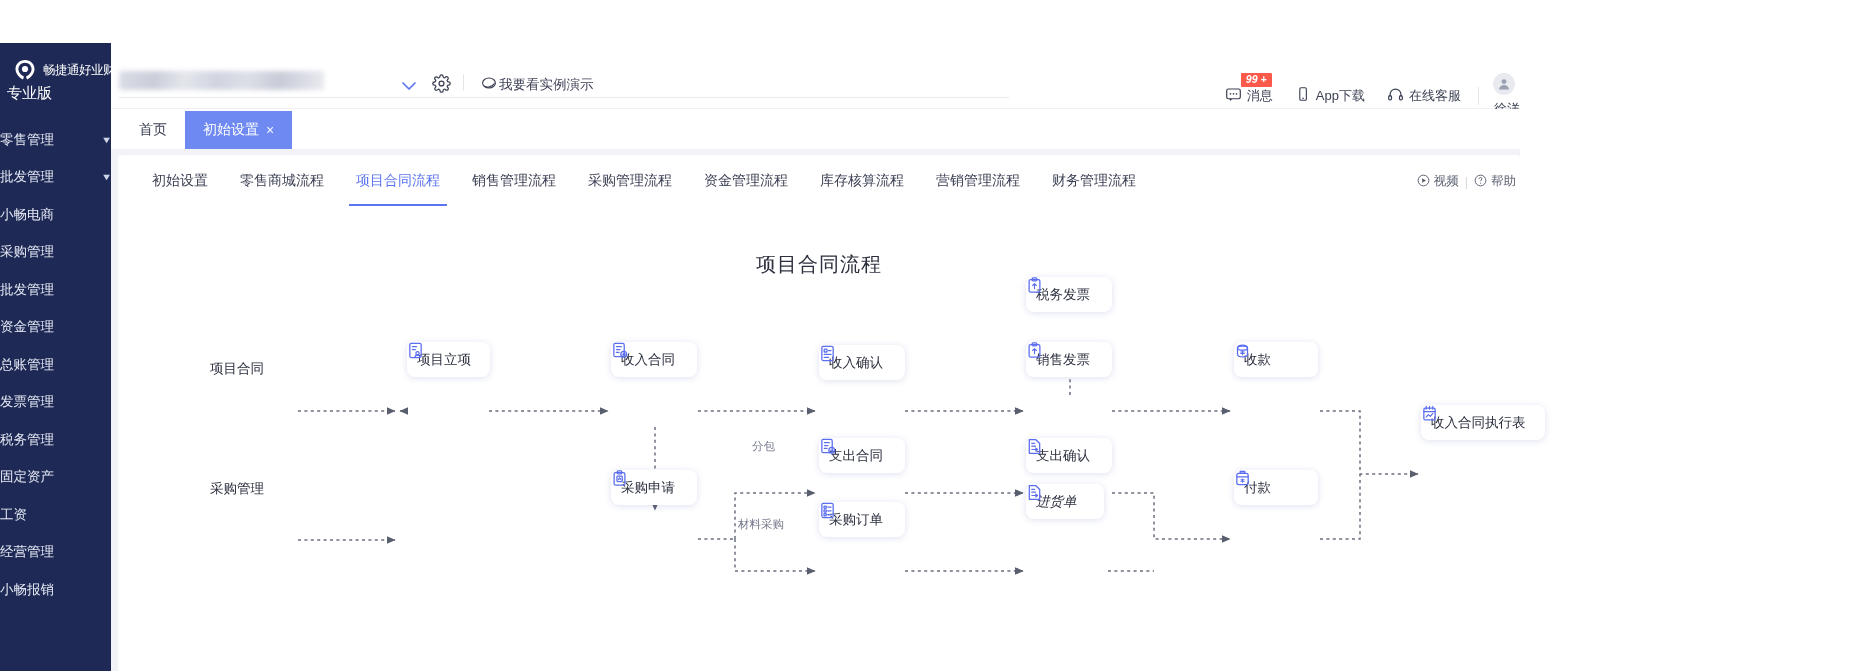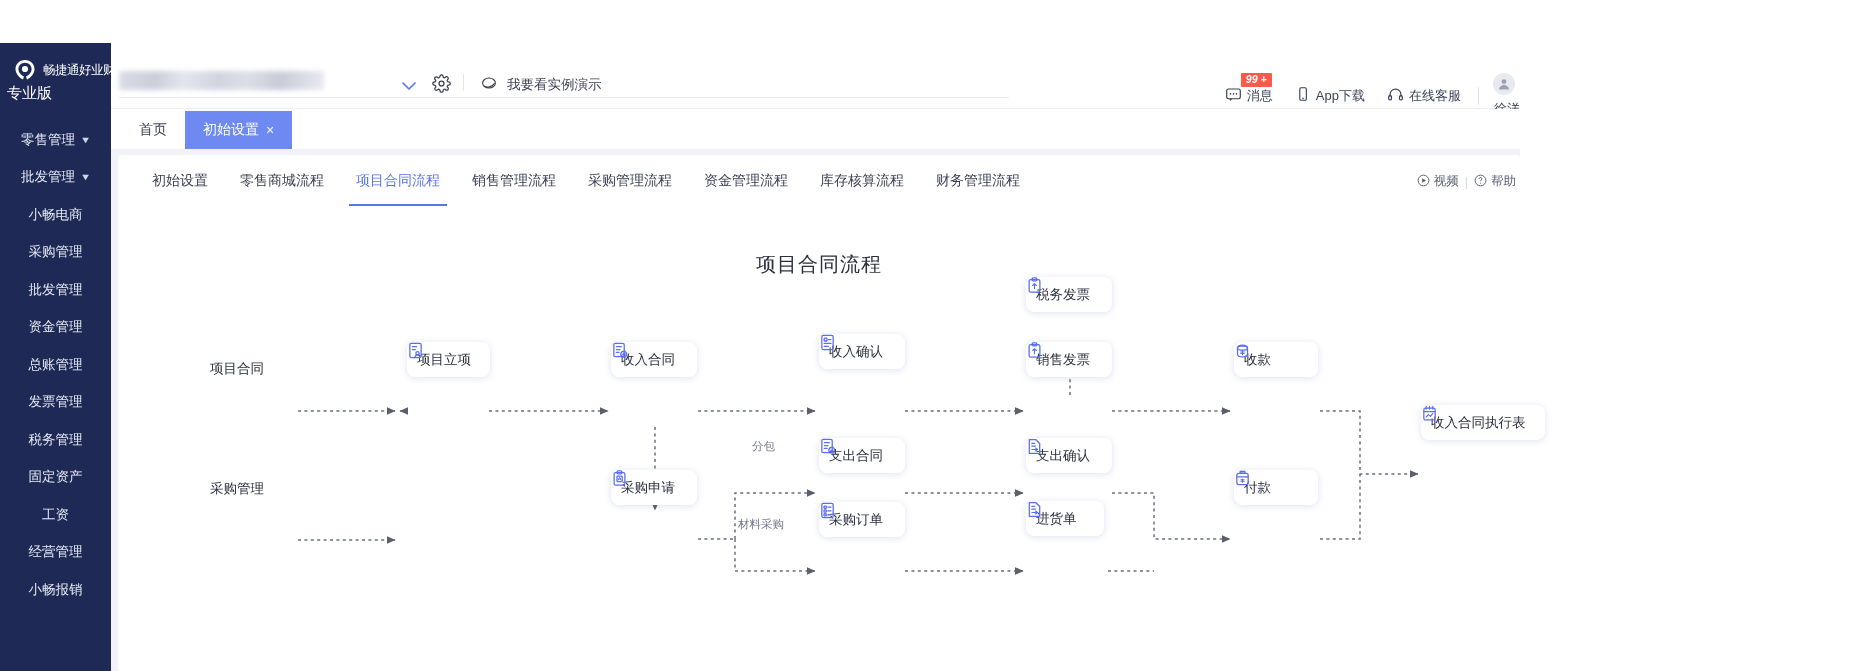--- a/index.html
+++ b/index.html
@@ -21,21 +21,21 @@
     width: 26px; height: 26px; flex: none; position: relative;
   }
   .logo-mark svg { display:block; }
   .brand-name {
     font-size: 12.5px; color:#ffffff; letter-spacing: -0.5px; white-space: nowrap;
     overflow: hidden; width: 72px;
   }
   .brand-sub { font-size: 15px; color:#ffffff; padding-left: 7px; margin-top: 1px; }
   .nav { margin-top: 12px; }
   .nav-item {
-    height: 37.5px; display: flex; align-items: center; justify-content: center;
+    height: 37.5px; display: flex; align-items: center; justify-content: space-between;
     font-size: 13.5px; color: #e6e9f4; cursor: pointer; position: relative;
     white-space: nowrap;
   }
   .nav-item .caret {
     margin-left: 6px; font-size: 9px; color: #cfd6ea; transform: scaleX(1.25);
   }
 
   
   .topbar {
     position: absolute; left: 111px; top: 0; right: 0; height: 66px;
@@ -52,21 +52,21 @@
   }
   .company-underline {
     position:absolute; left:0; top: 26px; width: 890px; height: 1px; background:#e8eaee;
   }
   .chevron-down {
     position:absolute; left: 290px; top: 34px; width: 16px; height: 10px; cursor:pointer;
   }
   .gear-btn { position:absolute; left: 321px; top: 31px; cursor:pointer; }
   .vdiv { position:absolute; left: 352px; top: 31px; width:1px; height:17px; background:#e4e6eb; }
   .demo-link {
-    position:absolute; left: 370px; top: 32px; display:flex; align-items:center; gap:10px;
+    position:absolute; left: 370px; top: 32px; display:flex; align-items:center; gap:2px;
     font-size: 13.5px; color:#3e4256; cursor:pointer; white-space:nowrap;
   }
 
   .top-right {
     position:absolute; right: 0px; top: 30px; display:flex; align-items:center; gap: 0px;
     font-size: 13px; color:#3a3f52;
   }
   .tr-item {
     display:flex; align-items:center; gap:5px; padding: 0 11px; cursor:pointer;
     position:relative; white-space:nowrap;
@@ -296,20 +296,21 @@
 
       <div class="subtabs" id="subtabs">
 
       <div class="subtab">初始设置</div>
           <div class="subtab">零售商城流程</div>
           <div class="subtab active">项目合同流程</div>
           <div class="subtab">销售管理流程</div>
           <div class="subtab">采购管理流程</div>
           <div class="subtab">资金管理流程</div>
           <div class="subtab">库存核算流程</div>
+          <div class="subtab">营销管理流程</div>
           <div class="subtab">财务管理流程</div>
           <div class="subtabs-right">
           <span class="srt">
             <span>
               <svg width="13" height="13" viewBox="0 0 16 16" fill="none" stroke="#5a5f70" stroke-width="1.2">
                 <circle cx="8" cy="8" r="6.6"></circle>
                   <path d="M6.4 5.3 L11 8 L6.4 10.7 Z" fill="#5a5f70" stroke="none"></path>
               </svg>
             </span>
             <span>视频</span>
@@ -387,21 +388,21 @@
             <svg class="ic" viewBox="0 0 17 18" fill="none" stroke="#5b6ef0" stroke-width="1.35" stroke-linecap="round" stroke-linejoin="round">
               <rect x="2.5" y="1.5" width="11" height="14" rx="1.6"></rect>
               <line x1="5.2" y1="5" x2="10.4" y2="5"></line>
               <line x1="5.2" y1="8" x2="9" y2="8"></line>
               <line x1="5.2" y1="11" x2="8" y2="11"></line>
               <circle cx="13" cy="13" r="3.1"></circle>
               <path d="M11.6 13 h2.8 M13 11.6 v2.8" stroke-width="1.1"></path>
             </svg>
             <span>收入合同</span>
           </div>
-          <div class="node" style="left: 701px; top: 179px; width: 86px;">
+          <div class="node" style="left: 701px; top: 190px; width: 86px;">
             <svg class="ic" viewBox="0 0 17 18" fill="none" stroke="#5b6ef0" stroke-width="1.35" stroke-linecap="round" stroke-linejoin="round">
               <rect x="2.5" y="1.5" width="12" height="15" rx="1.6"></rect>
               <rect x="5" y="4.4" width="3" height="3" rx=".6"></rect>
               <line x1="9.6" y1="5.9" x2="12.2" y2="5.9"></line>
               <line x1="5" y1="10" x2="12.2" y2="10"></line>
               <line x1="5" y1="13" x2="9.6" y2="13"></line>
             </svg>
             <span>收入确认</span>
           </div>
           <div class="node" style="left: 908px; top: 187px; width: 86px;">
@@ -471,21 +472,21 @@
               <rect x="2.5" y="1.5" width="12" height="15" rx="1.6"></rect>
               <rect x="4.8" y="4.3" width="2.4" height="2.4" rx=".5"></rect>
               <rect x="4.8" y="8.3" width="2.4" height="2.4" rx=".5"></rect>
               <rect x="4.8" y="12.3" width="2.4" height="2.4" rx=".5"></rect>
               <line x1="8.8" y1="5.5" x2="12.2" y2="5.5"></line>
               <line x1="8.8" y1="9.5" x2="12.2" y2="9.5"></line>
               <line x1="8.8" y1="13.5" x2="12.2" y2="13.5"></line>
             </svg>
             <span>采购订单</span>
           </div>
-          <div class="node" style="left: 908px; top: 346px; width: 78px;">
+          <div class="node" style="left: 908px; top: 329px; width: 78px; font-style: italic;">
             <svg class="ic" viewBox="0 0 17 18" fill="none" stroke="#5b6ef0" stroke-width="1.35" stroke-linecap="round" stroke-linejoin="round">
               <path d="M3 1.8 h7 l4 4 v10.4 h-11 Z"></path>
               <line x1="5.6" y1="5.6" x2="8.6" y2="5.6"></line>
               <line x1="5.6" y1="8.6" x2="9.6" y2="8.6"></line>
               <path d="M5.6 12.2 h6 M9.6 10.6 L11.8 12.2 L9.6 13.8" stroke-width="1.1"></path>
             </svg>
             <span>进货单</span>
           </div>
           <div class="node" style="left: 1116px; top: 315px; width: 84px;">
             <svg class="ic" viewBox="0 0 17 18" fill="none" stroke="#5b6ef0" stroke-width="1.35" stroke-linecap="round" stroke-linejoin="round">

